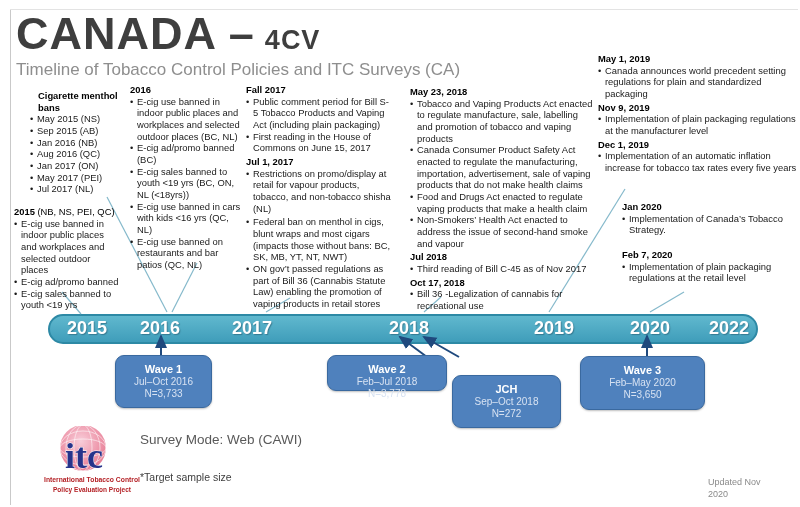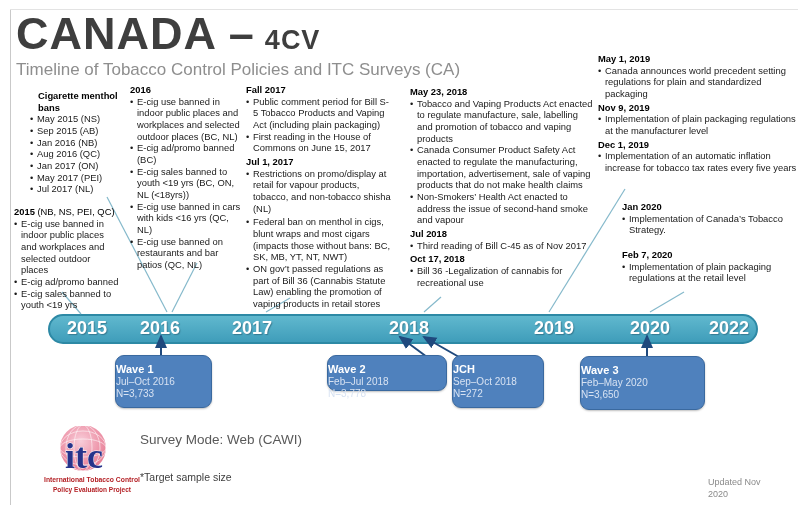--- a/index.html
+++ b/index.html
@@ -32,25 +32,25 @@
 
   .overlay { position:absolute; left:0; top:0; z-index:1; pointer-events:none; }
 
   .timeline { position:absolute; left:48px; top:314px; width:710px; height:30px;
               background:linear-gradient(#60b8ce,#3f9dba); border:2px solid #2d89a5;
               border-radius:16px; box-sizing:border-box; z-index:0; }
   .year { position:absolute; top:50%; transform:translate(-50%,-54%); color:#fff; font-weight:bold;
           font-size:18px; text-shadow:1px 1px 1px rgba(30,70,90,.45); }
 
   .wave { position:absolute; background:#4f81bd; border:1px solid #3a699f; border-radius:9px;
-          color:#fff; text-align:left; padding-top:7px; box-sizing:border-box; z-index:2;
+          color:#fff; text-align:center; padding-top:7px; box-sizing:border-box; z-index:2;
           box-shadow:0 1px 2px rgba(0,0,0,.25); }
   #wave1 { left:115px; top:355px; width:97px;  height:53px; }
   #wave2 { left:327px; top:355px; width:120px; height:36px; }
-  #jch   { left:452px; top:355px; width:92px; height:53px; }
+  #jch   { left:452px; top:375px; width:109px; height:53px; }
   #wave3 { left:580px; top:356px; width:125px; height:54px; }
   .w-name { font-size:11px; font-weight:bold; }
   .w-line { font-size:10px; color:#d7e2f2; margin-top:1px; }
 
   .logo { position:absolute; left:42px; top:426px; z-index:2; }
   .survey { position:absolute; left:140px; top:430px; font-size:13.5px; color:#595959; line-height:1.55; z-index:2; }
   .target-note { position:absolute; left:140px; top:471px; font-size:10.5px; color:#404040; z-index:2; }
   .updated { position:absolute; left:708px; top:476px; width:62px; font-size:9px; color:#8a8a8a; line-height:1.35; z-index:2; }
 </style>
 </head>
@@ -145,20 +145,21 @@
           <li>ON gov’t passed regulations as part of Bill 36 (Cannabis Statute Law) enabling the promotion of vaping products in retail stores</li>
         </ul>
       </div>
     </div>
   <div class="block" id="block-2018">
       <div class="b-sec">
         <div class="b-head">May 23, 2018</div>
         <ul>
           <li>Tobacco and Vaping Products Act enacted to regulate manufacture, sale, labelling and promotion of tobacco and vaping products</li>
           <li>Canada Consumer Product Safety Act enacted to regulate the manufacturing, importation, advertisement, sale of vaping products that do not make health claims</li>
+          <li>Food and Drugs Act enacted to regulate vaping products that make a health claim</li>
           <li>Non-Smokers’ Health Act enacted to address the issue of second-hand smoke and vapour</li>
         </ul>
       </div>
       <div class="b-sec">
         <div class="b-head">Jul 2018</div>
         <ul>
           <li>Third reading of Bill C-45 as of Nov 2017</li>
         </ul>
       </div>
       <div class="b-sec">

